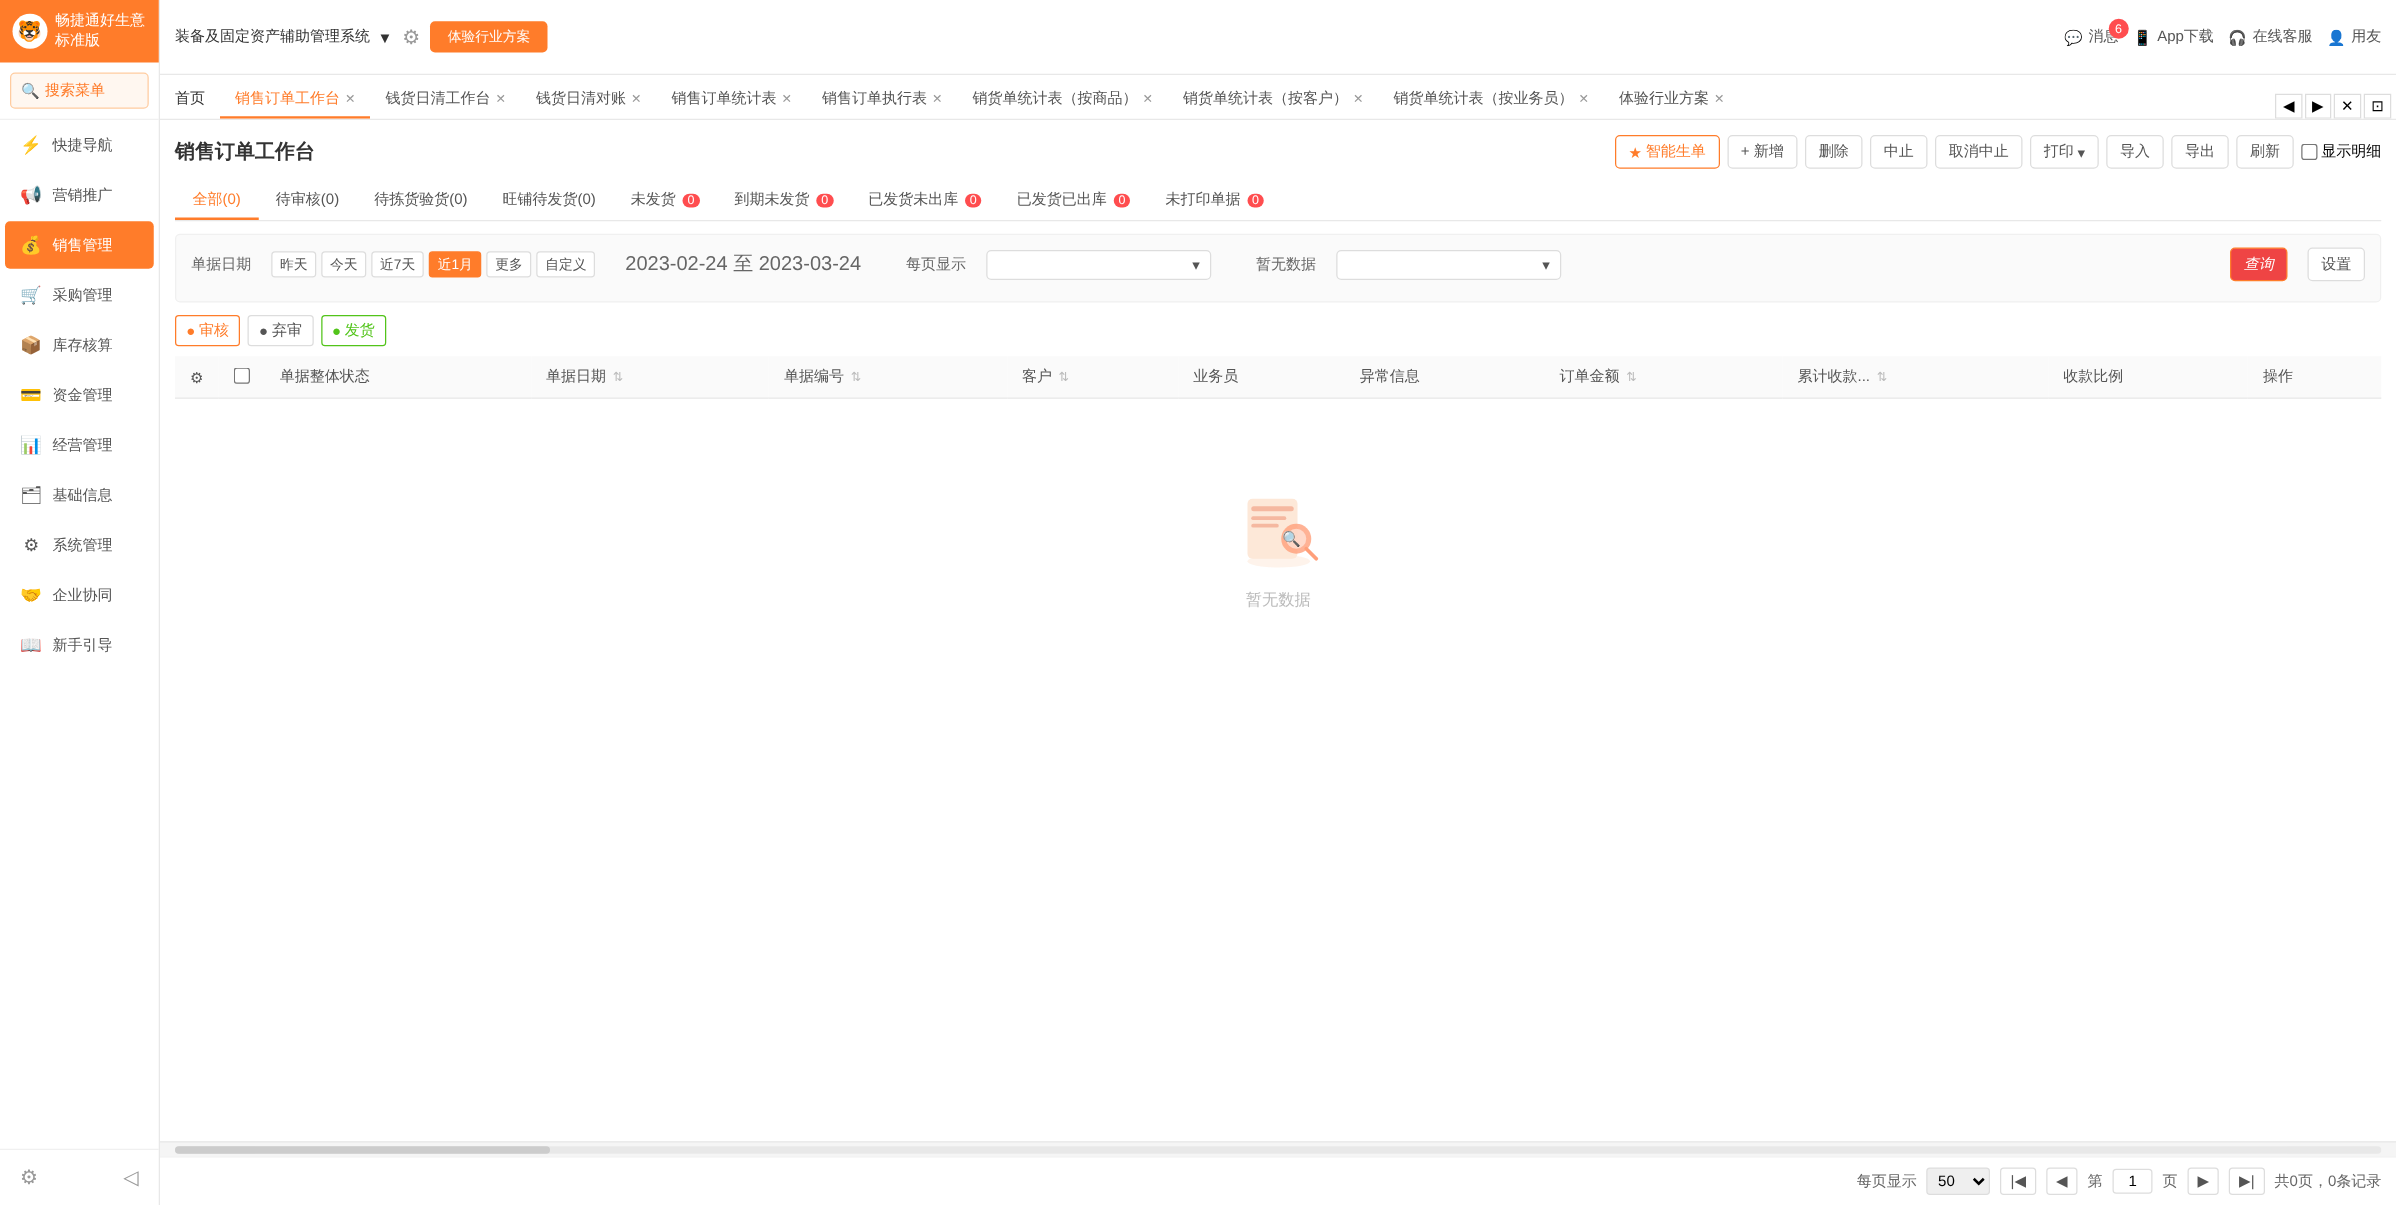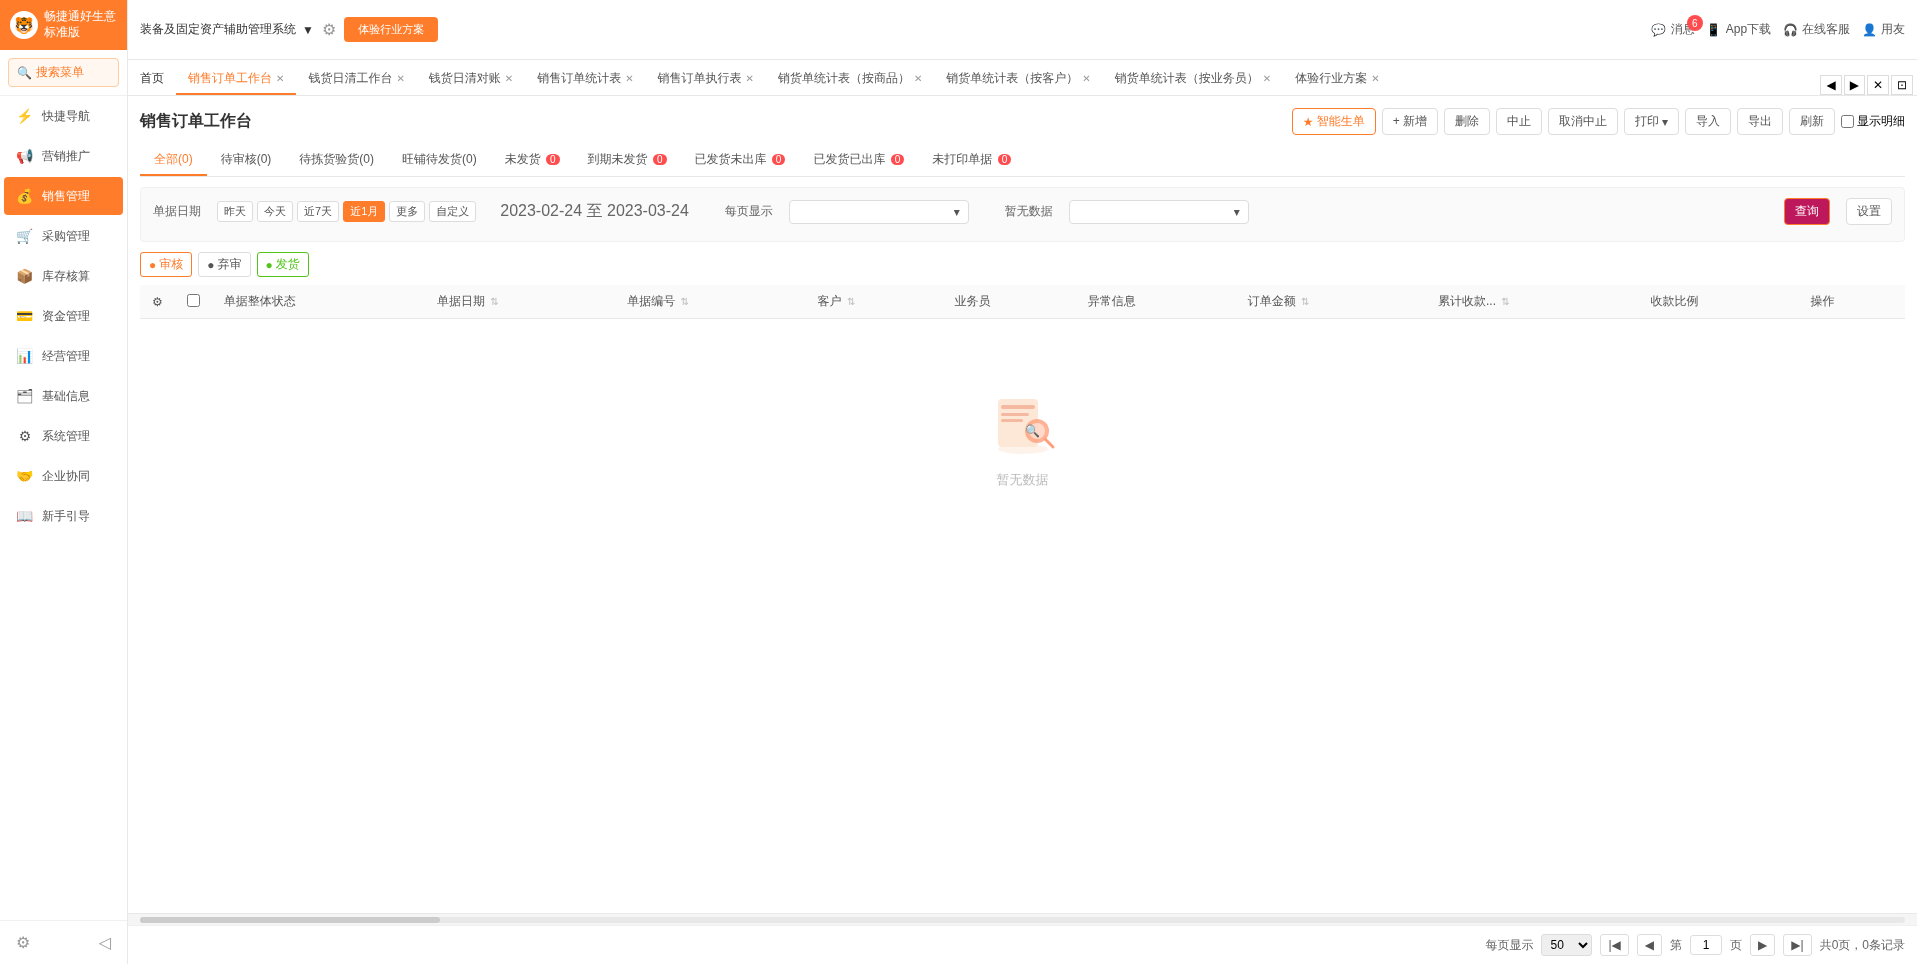--- a/index.html
+++ b/index.html
@@ -41,21 +41,21 @@
 
     
     .content { flex: 1; overflow: auto; padding: 0; background: #f5f5f5; }
     .page { padding: 12px; background: #fff; margin: 0; min-height: 100%; }
 
     
     .page-header { display: flex; align-items: center; margin-bottom: 10px; }
     .page-title { font-size: 16px; font-weight: bold; color: #333; flex: 1; }
     .page-actions { display: flex; align-items: center; gap: 6px; }
     .btn { padding: 4px 10px; border: 1px solid #ddd; border-radius: 4px; cursor: pointer; background: #fff; color: #555; font-size: 12px; display: flex; align-items: center; gap: 3px; }
-    .btn-primary { background: #be185d; color: #fff; border-color: #ff7c2a; }
+    .btn-primary { background: #ef4444; color: #fff; border-color: #ff7c2a; font-style: italic; }
     .btn-smart { background: #fff; border: 1px solid #ff7c2a; color: #ff7c2a; padding: 4px 10px; border-radius: 4px; cursor: pointer; font-size: 12px; display: flex; align-items: center; gap: 3px; }
     .btn-smart .star-icon { color: #ff7c2a; }
 
     
     .subtabs { display: flex; gap: 0; margin-bottom: 10px; border-bottom: 1px solid #e8e8e8; }
     .subtab { padding: 6px 14px; cursor: pointer; color: #555; border-bottom: 2px solid transparent; font-size: 12px; white-space: nowrap; }
     .subtab.active { color: #ff7c2a; border-bottom: 2px solid #ff7c2a; }
     .subtab-badge { background: #ff4d4f; color: #fff; border-radius: 8px; padding: 0 4px; font-size: 10px; margin-left: 2px; }
 
     

